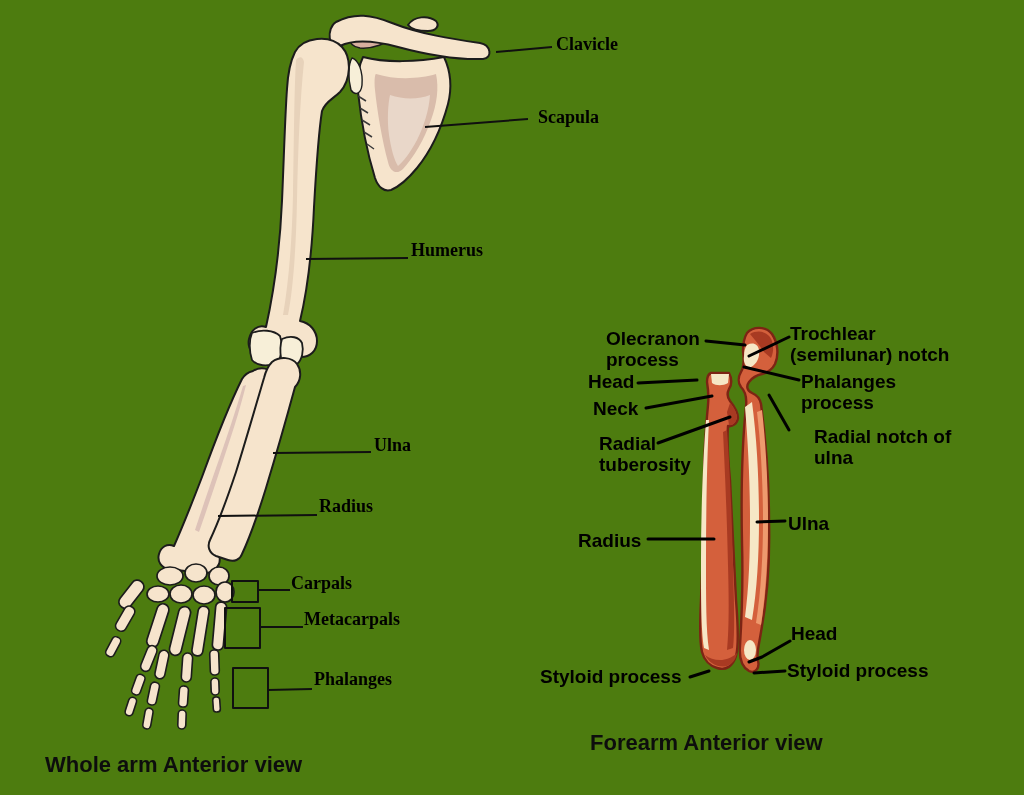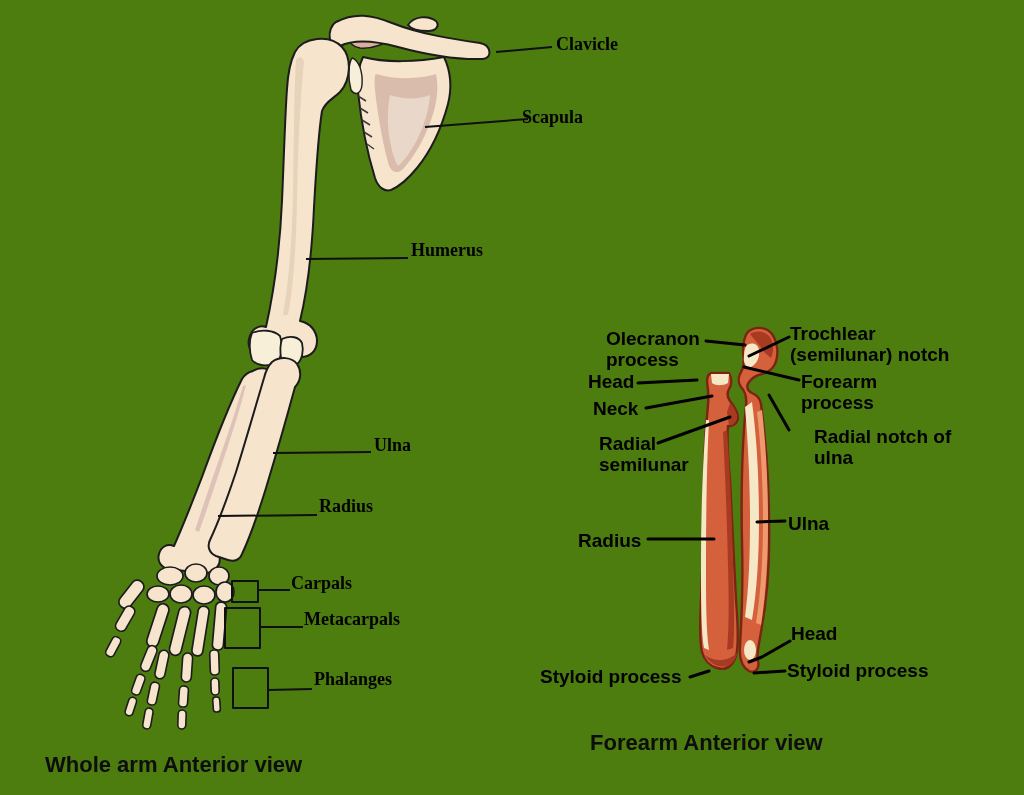--- a/index.html
+++ b/index.html
@@ -182,34 +182,34 @@
         <path d="M648,539 L714,539"></path>
         <path d="M757,522 L785,521"></path>
         <path d="M790,641 L762,657 L749,662"></path>
         <path d="M690,677 L709,671"></path>
         <path d="M754,673 L785,671"></path>
       </g>
     </g>
   </svg>
 
   <div class="lbl-l" style="left:556px; top:35px;">Clavicle</div>
-  <div class="lbl-l" style="left:522px; top:108px;">Scapula</div>
+  <div class="lbl-l" style="left:538px; top:108px;">Scapula</div>
   <div class="lbl-l" style="left:411px; top:241px;">Humerus</div>
   <div class="lbl-l" style="left:374px; top:436px;">Ulna</div>
   <div class="lbl-l" style="left:319px; top:497px;">Radius</div>
   <div class="lbl-l" style="left:291px; top:574px;">Carpals</div>
   <div class="lbl-l" style="left:304px; top:610px;">Metacarpals</div>
   <div class="lbl-l" style="left:314px; top:670px;">Phalanges</div>
 
   <div class="lbl-r" style="left:606px; top:328px; width:112px;">Olecranon process</div>
   <div class="lbl-r" style="left:790px; top:323px; width:172px;">Trochlear (semilunar) notch</div>
   <div class="lbl-r nw" style="left:588px; top:371px;">Head</div>
   <div class="lbl-r nw" style="left:593px; top:398px;">Neck</div>
-  <div class="lbl-r" style="left:801px; top:371px; width:110px;">Forearm process</div>
-  <div class="lbl-r" style="left:599px; top:433px; width:105px;">Radial semilunar</div>
+  <div class="lbl-r" style="left:801px; top:371px; width:110px;">Phalanges process</div>
+  <div class="lbl-r" style="left:599px; top:433px; width:105px;">Radial tuberosity</div>
   <div class="lbl-r" style="left:790px; top:426px; width:140px;margin-left:24px;">Radial notch of ulna</div>
   <div class="lbl-r nw" style="left:578px; top:530px;">Radius</div>
   <div class="lbl-r nw" style="left:788px; top:513px;">Ulna</div>
   <div class="lbl-r nw" style="left:791px; top:623px;">Head</div>
   <div class="lbl-r nw" style="left:540px; top:666px;">Styloid process</div>
   <div class="lbl-r nw" style="left:787px; top:660px;">Styloid process</div>
 
   <div class="caption" style="left:45px; top:752px;">Whole arm Anterior view</div>
   <div class="caption" style="left:590px; top:730px;">Forearm Anterior view</div>
 

